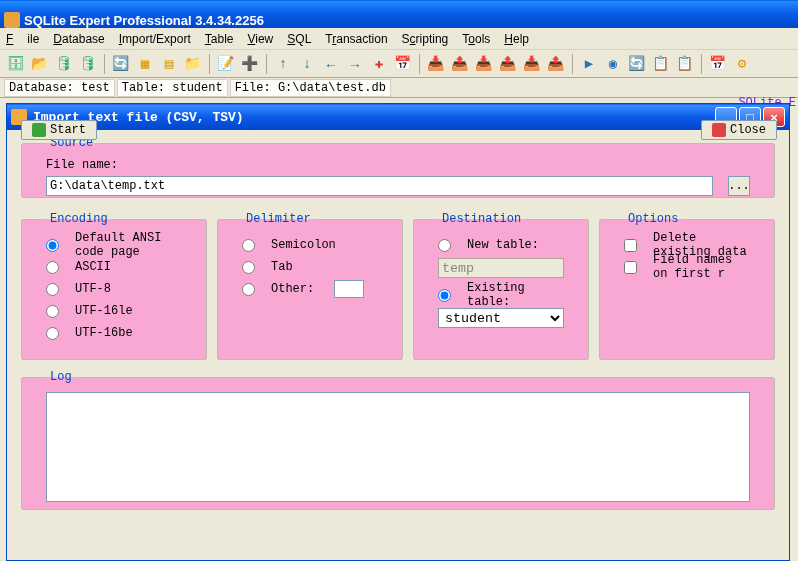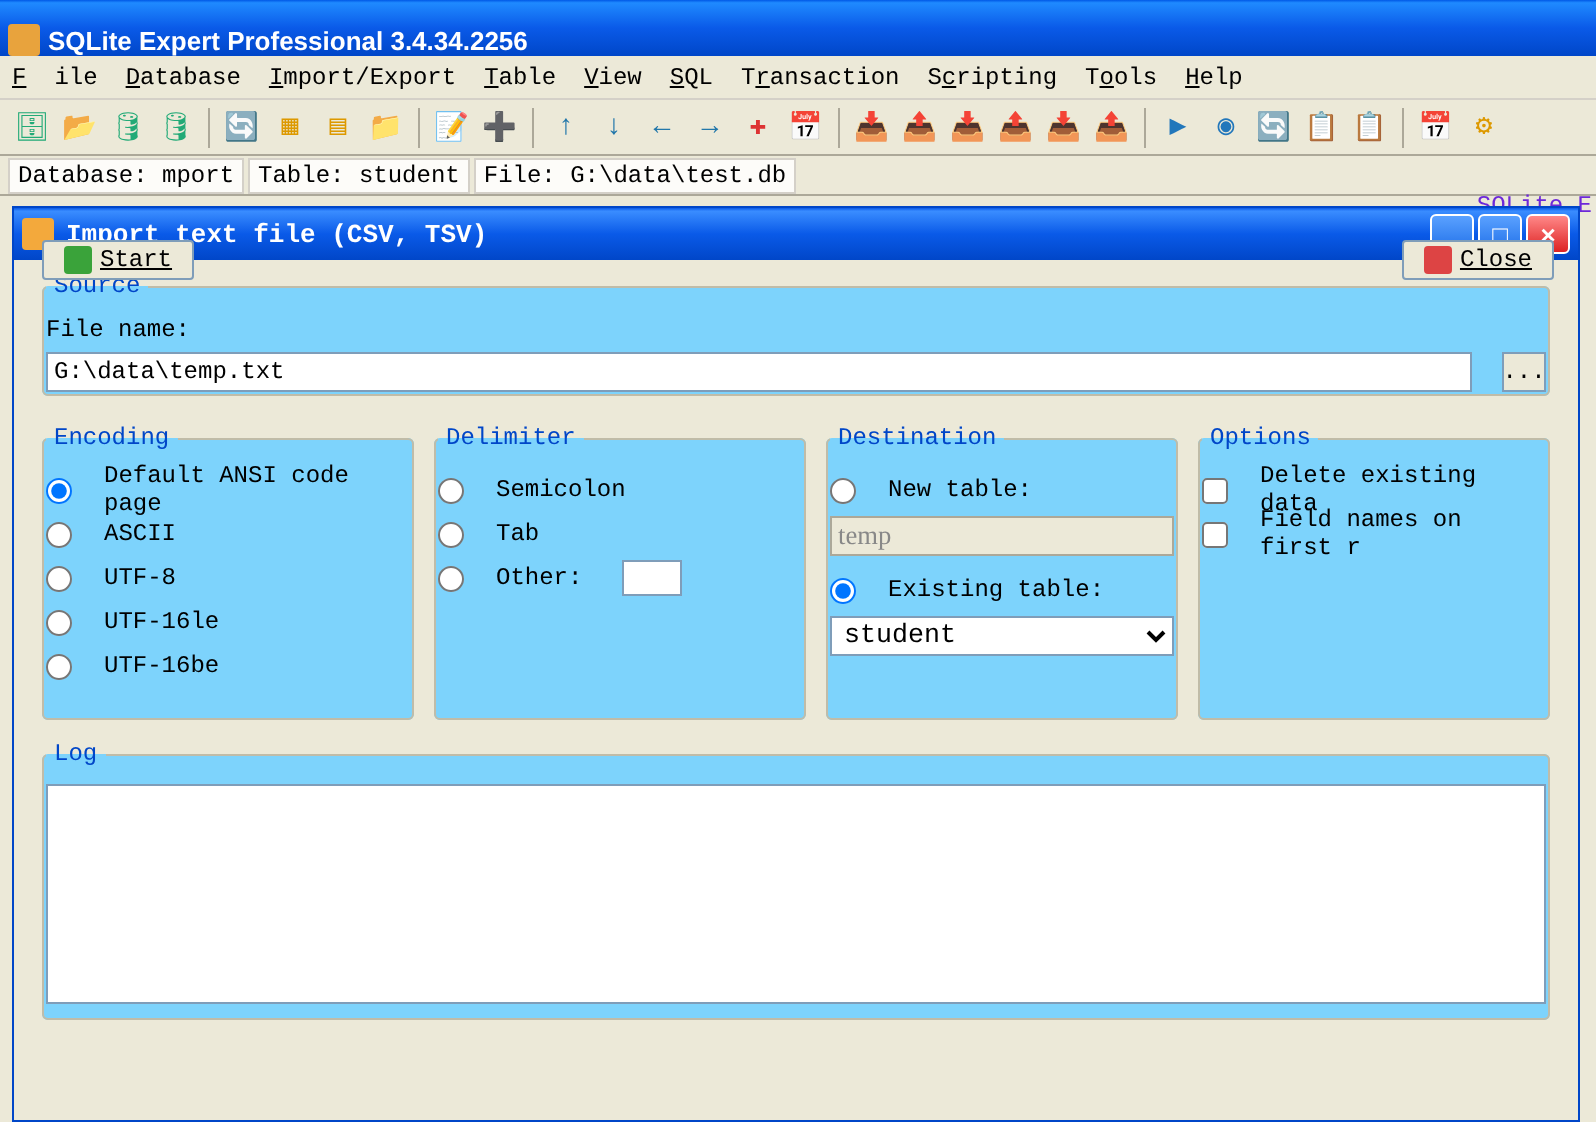--- a/index.html
+++ b/index.html
@@ -29,21 +29,21 @@
   margin-right: 4px;
   border-radius: 2px;
 }
 .menu-bar {
   background: #ece9d8;
   height: 22px;
   display: flex;
   align-items: center;
   padding: 0 6px;
   border-bottom: 1px solid #d4d0c8;
-  font-family: Liberation Mono, monospace;
+  font-family: Liberation Sans, sans-serif;
 }
 .menu-bar span { margin-right: 14px; cursor: default; }
 .menu-bar span u { text-decoration: underline; }
 .toolbar {
   background: #ece9d8;
   height: 28px;
   display: flex;
   align-items: center;
   padding: 0 4px;
   border-bottom: 1px solid #aca899;
@@ -124,23 +124,23 @@
 .dlg-ctrl .close {
   background: linear-gradient(to bottom,#f88,#d22);
 }
 .dlg-body {
   padding: 8px 10px;
   position: relative;
 }
 fieldset {
   border: 1px solid #c0bca8;
   border-radius: 3px;
-  padding: 8px 1px 12px;
+  padding: 8px 24px 12px;
   position: absolute;
-  background: #7dd3fc;
+  background: #f9a8d4;
 }
 fieldset legend {
   color: #0046c8;
   padding: 0 4px;
   font-family: "Courier New", monospace;
 }
 .src { left: 14px; top: 6px; width: 754px; height: 62px; }
 label.fld { display: block; margin-bottom: 4px; }
 .file-row { display: flex; gap: 15px; }
 .file-row input[type=text] {
@@ -170,21 +170,21 @@
   height: 22px;
   font-family: "Courier New", monospace;
   gap: 10px;
 }
 .radio-row input, .check-row input { margin-right: 6px; }
 .other-input {
   width: 30px; height: 18px; border: 1px solid #7f9db9; margin-left: 10px;
 }
 .dest-text {
   width: 100%; height: 20px; border: 1px solid #aca899; background: #ece9d8;
-  font-family: Liberation Serif, serif; color: #888; padding: 0 3px; margin: 2px 0 6px;
+  font-family: Liberation Mono, monospace; color: #888; padding: 0 3px; margin: 2px 0 6px;
 }
 .dest-select {
   width: 100%; height: 20px; border: 1px solid #7f9db9; background: #fff;
   font-family: "Courier New", monospace; padding: 0 2px; margin-top: 2px;
 }
 
 .logbox { left: 14px; top: 240px; width: 754px; height: 140px; }
 .logbox textarea {
   width: 100%; height: 110px; border: 1px solid #7f9db9; background: #fff; resize: none;
   font-family: "Courier New", monospace;
@@ -201,21 +201,20 @@
   border: 1px solid #7f9db9;
   background: #ece9d8;
   padding: 2px 10px;
   font-family: "Courier New", monospace;
   font-size: 12px;
   display: inline-flex;
   align-items: center;
   gap: 4px;
   cursor: pointer;
   border-radius: 2px;
-  text-decoration: underline;
 }
 .std-btn .mini-ico { width: 14px; height: 14px; border-radius: 2px; }
 .ico-start { background: #3aa33a; }
 .ico-close { background: #d44; }
 </style>
 </head>
 <body>
 
 <div class="title-bar">
   <span class="icon"></span>
@@ -269,21 +268,21 @@
   <span class="tb-icon" style="color:#888">📋</span>
   <span class="tb-icon" style="color:#888">📋</span>
   <span class="tb-sep"></span>
   <span class="tb-icon" style="color:#d33">📅</span>
   <span class="tb-icon" style="color:#d90">⚙</span>
 </div>
 
 <div class="status-line">
   <span class="cell">
     <span>Database:</span>
-    <span>mport</span>
+    <span>test</span>
   </span>
   <span class="cell">
     <span>Table:</span>
     <span>student</span>
   </span>
   <span class="cell">
     <span>File:</span>
     <span>G:\data\test.db</span>
   </span>
   <span class="lite-tag">SQLite E</span>

